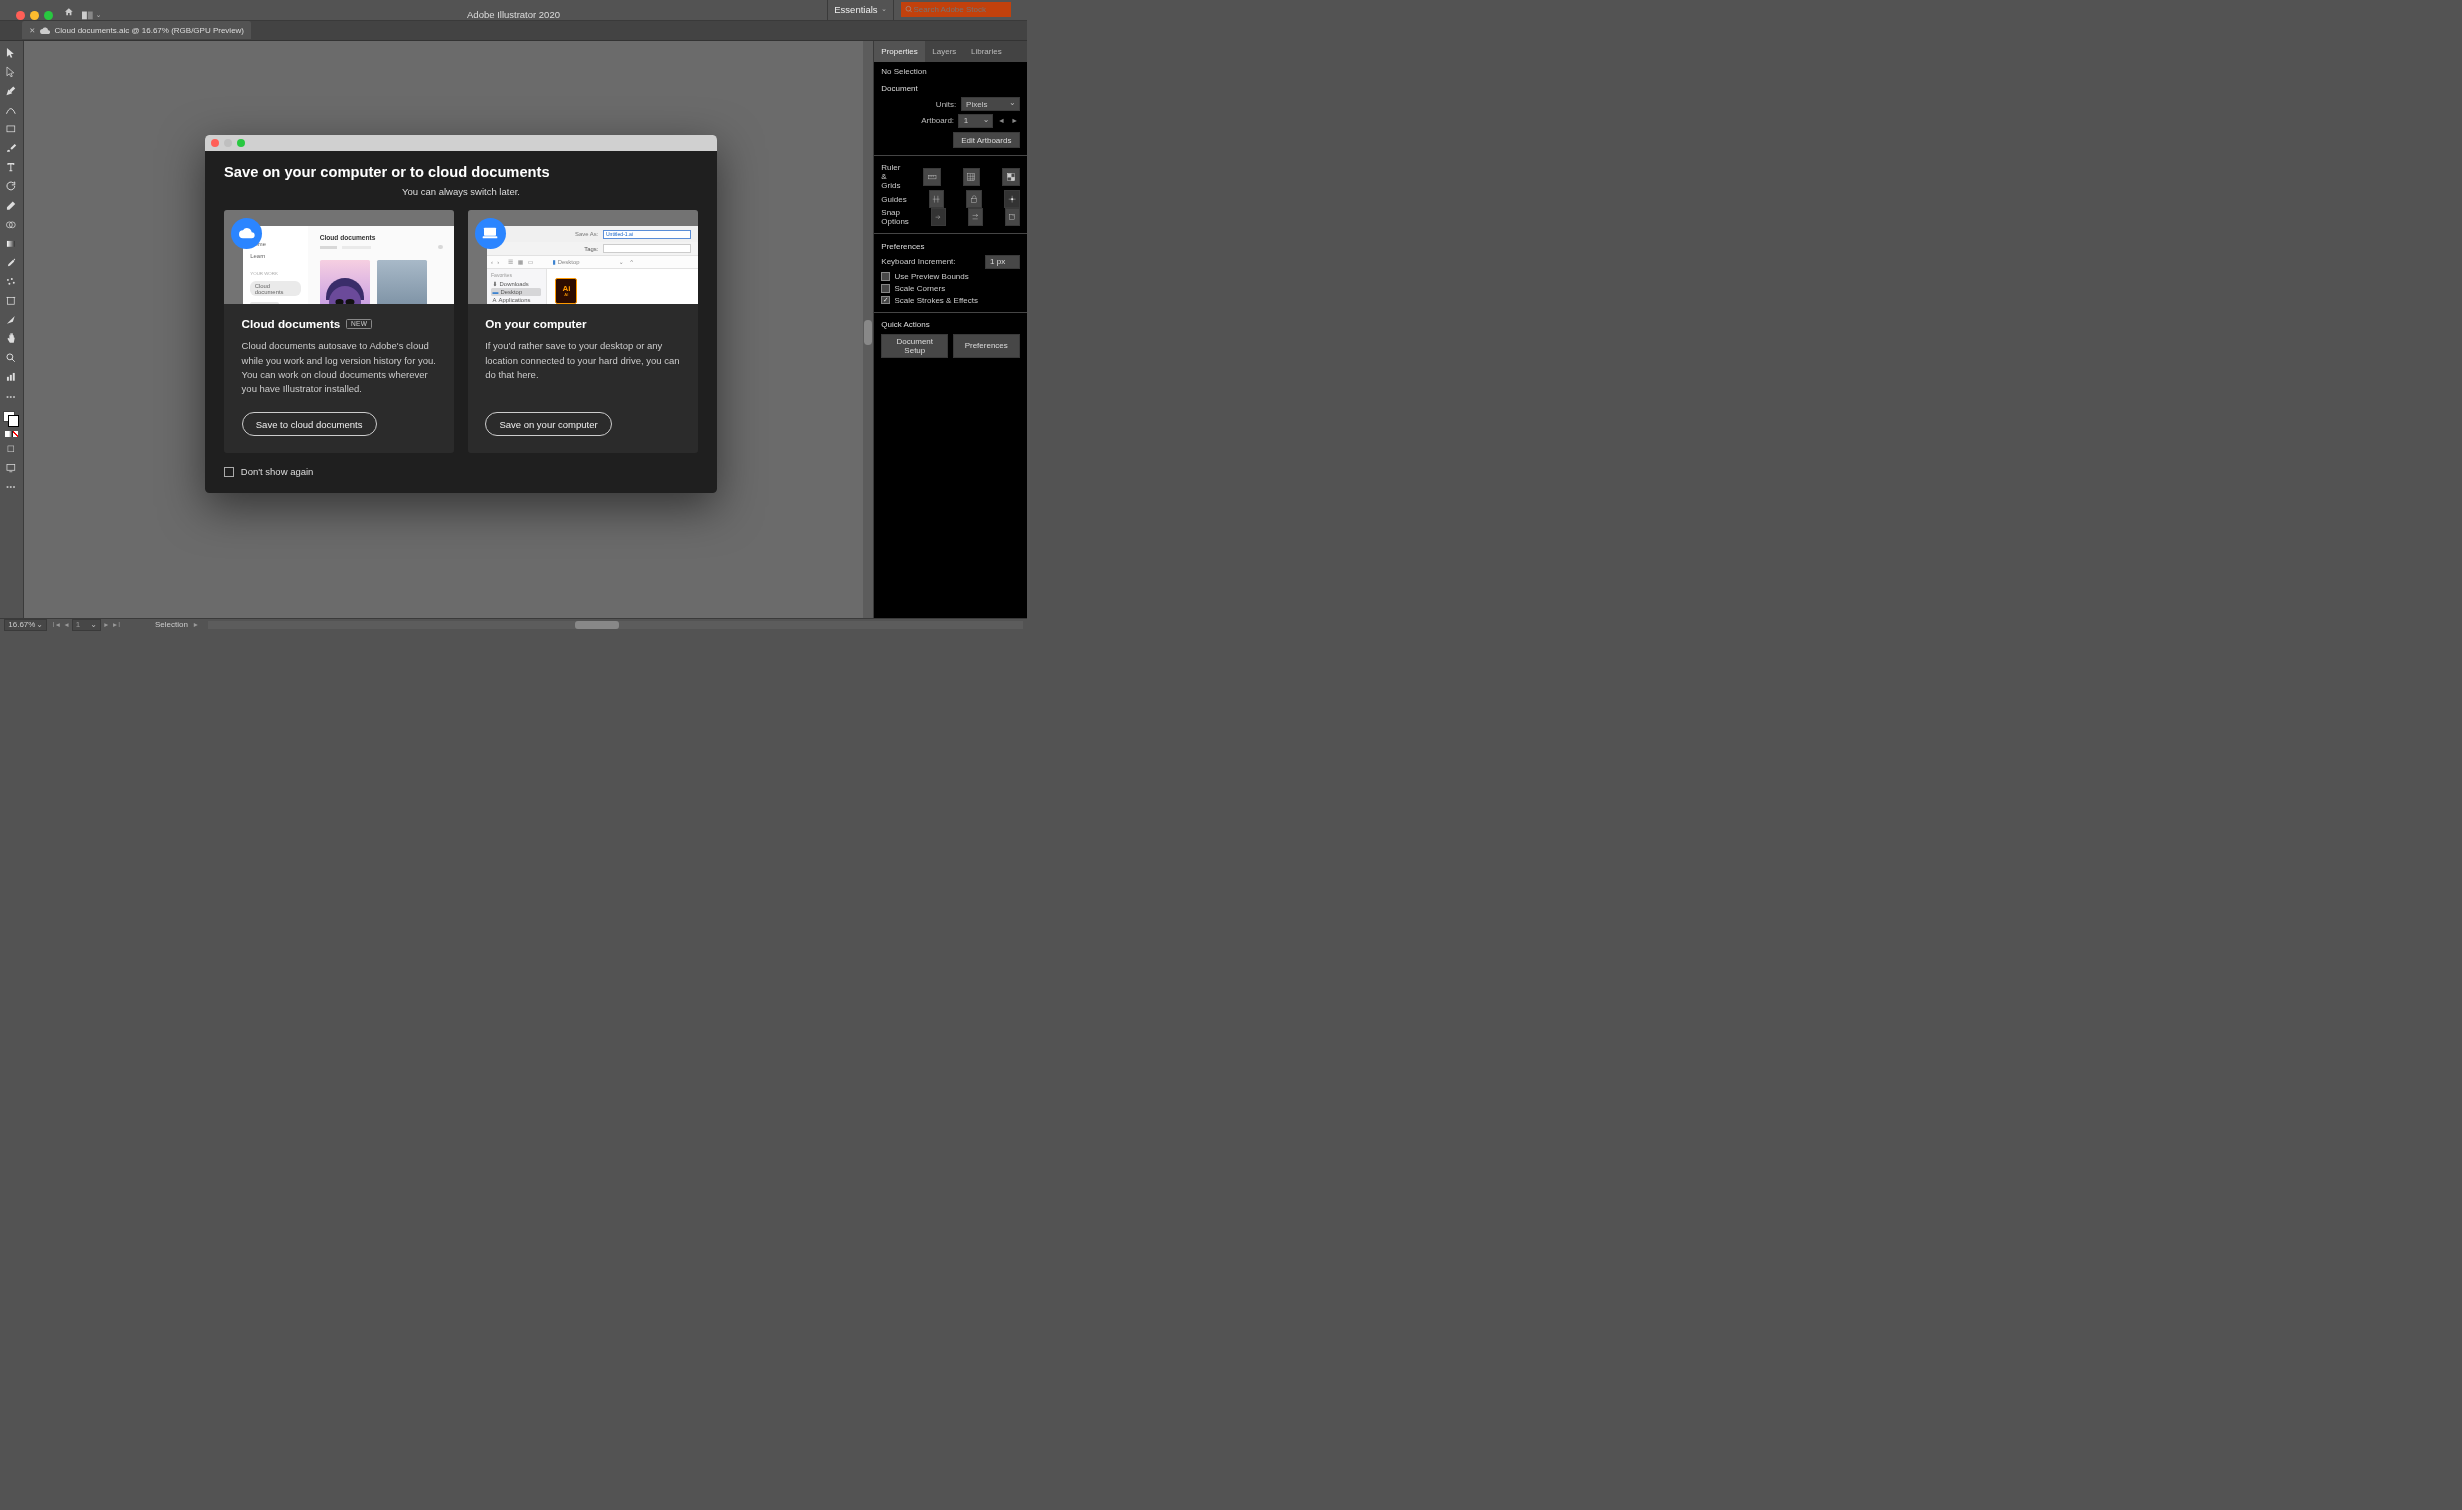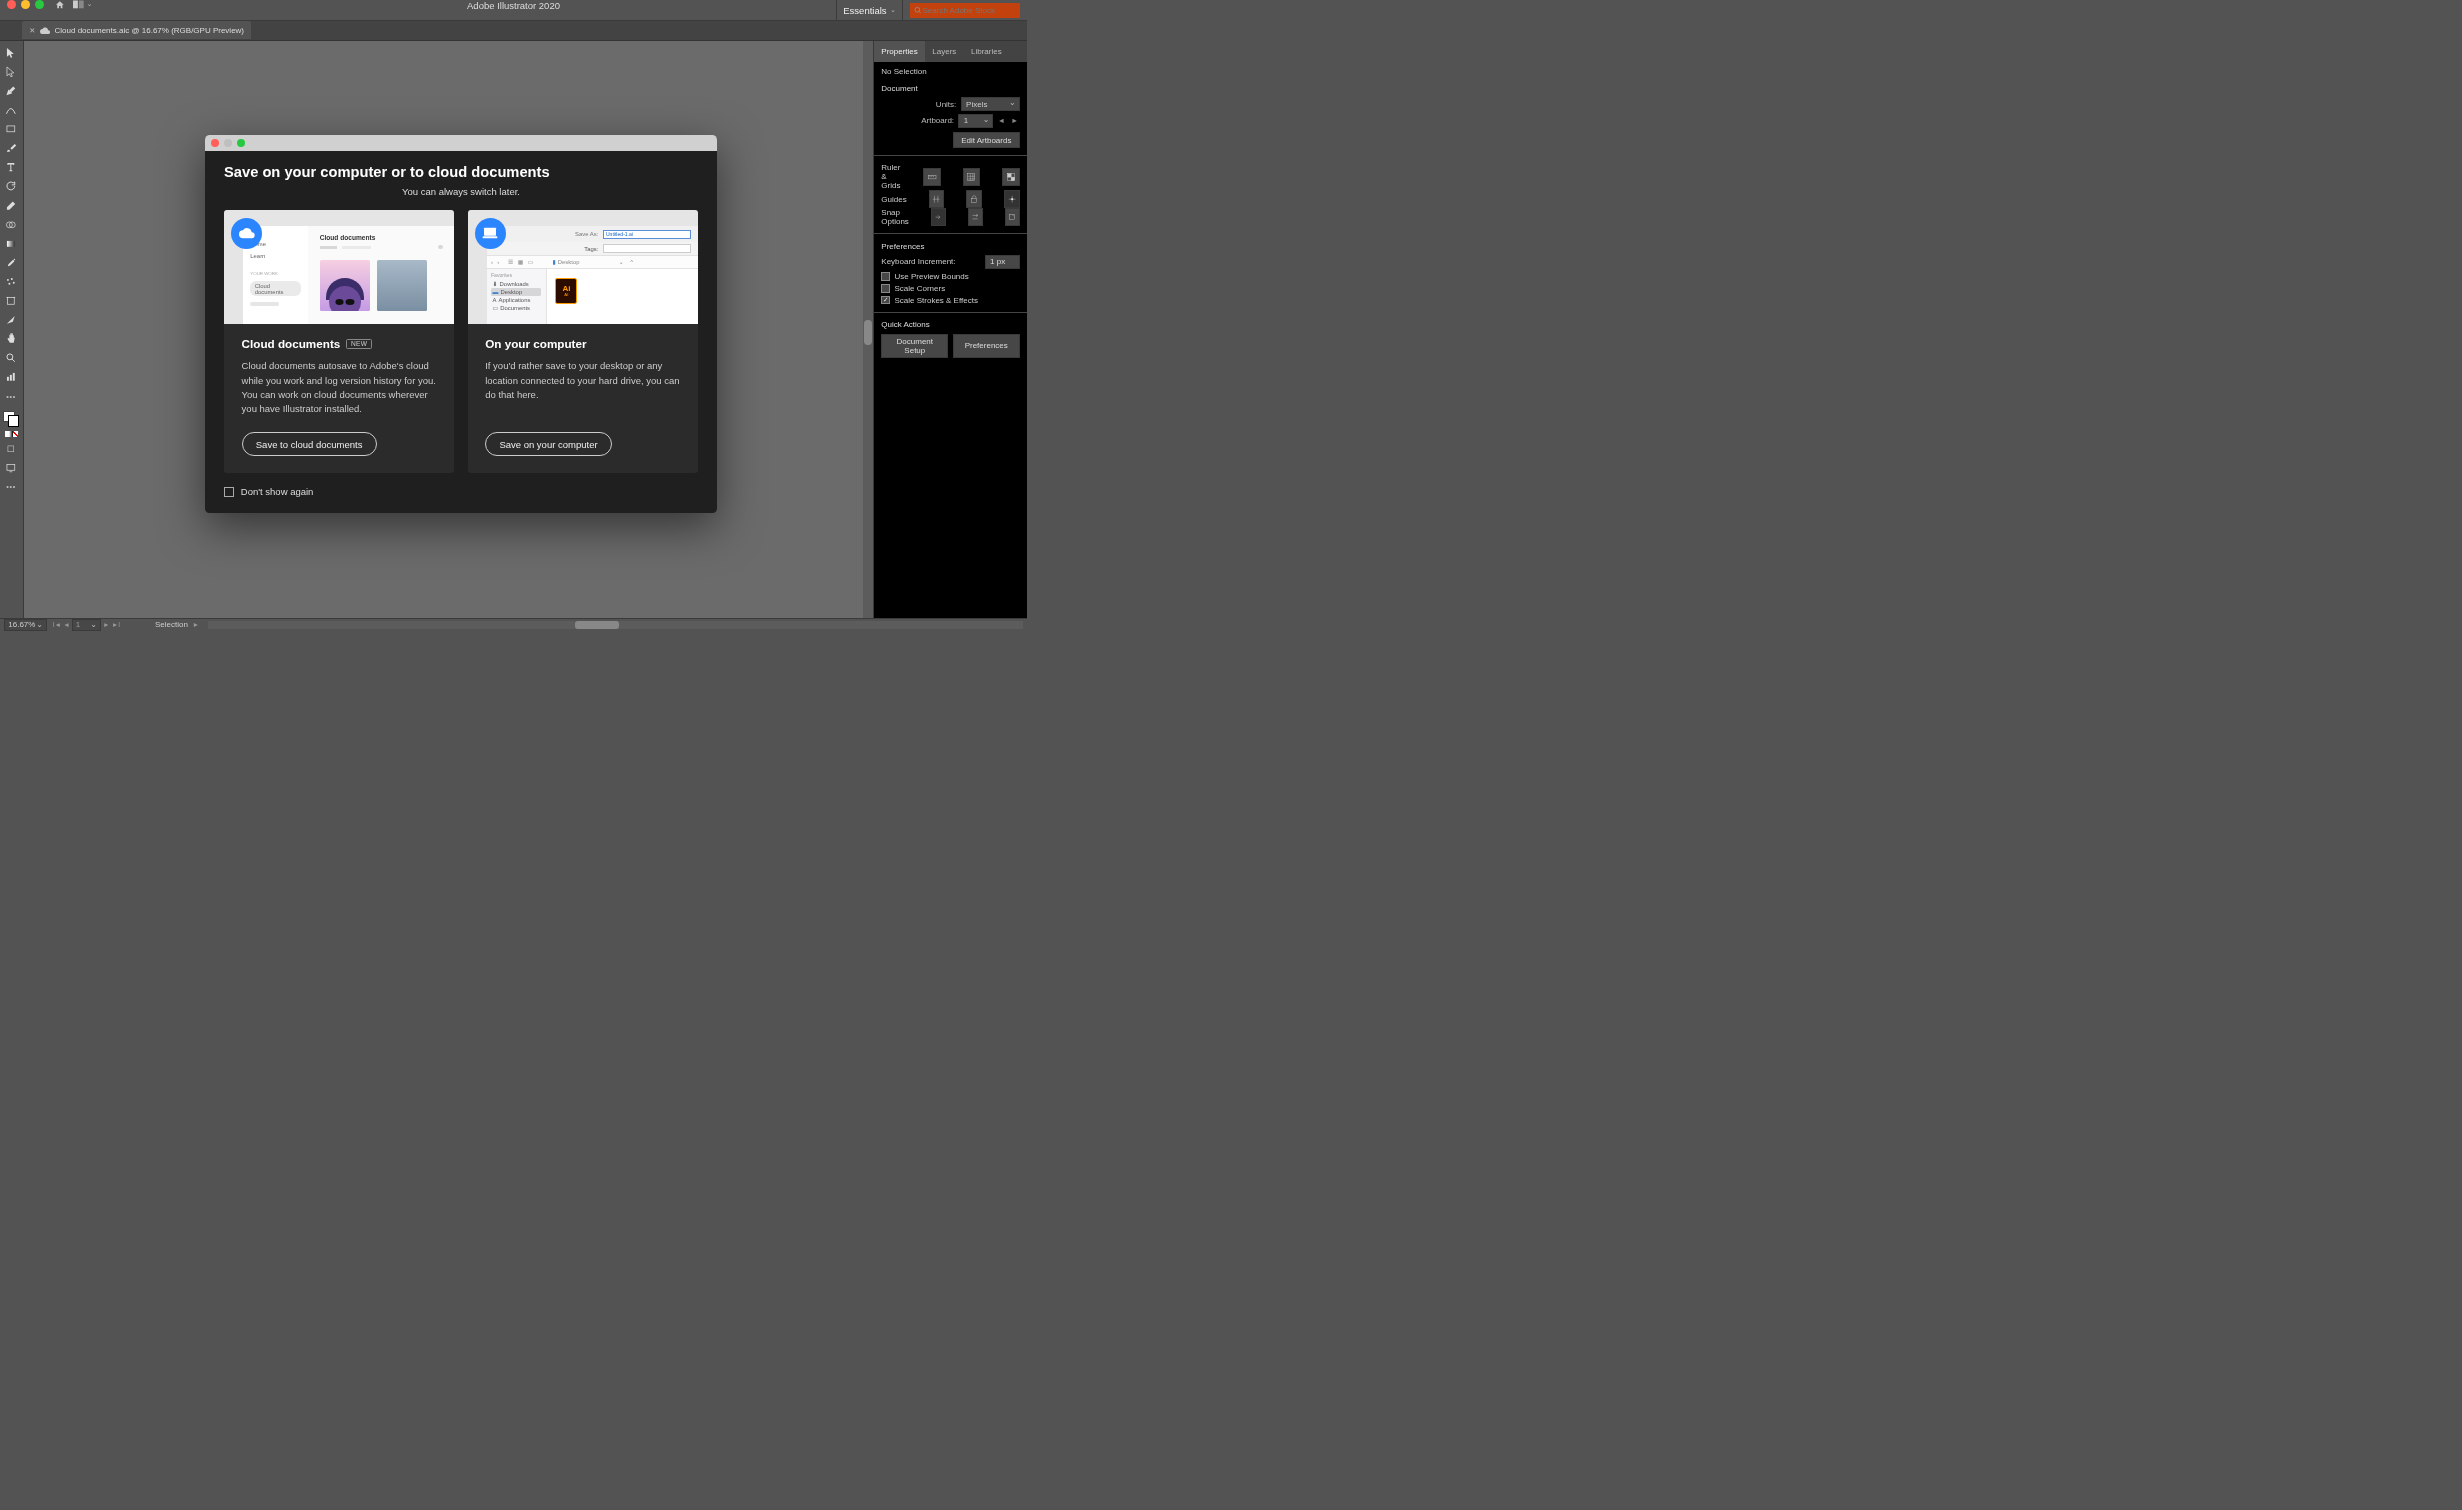--- a/index.html
+++ b/index.html
@@ -1,19 +1,19 @@
 <!DOCTYPE html>
 <html style="font-size:11.7px"><head>
 <meta charset="utf-8">
 <style>
 * { margin: 0; padding: 0; box-sizing: border-box; font-family: -apple-system, BlinkMacSystemFont, "Segoe UI", sans-serif; }
 body { background: #535353; color: #d8d8d8; overflow: hidden; width: 1027px; height: 631px; font-size: 8.8px; position: relative; }
 
 
-.titlebar { height: 20.5px; background: #535353; display: flex; align-items: flex-start; padding: 0 7px; border-bottom: 0.7px solid #3a3a3a; }
+.titlebar { height: 20.5px; background: #535353; display: flex; align-items: flex-end; padding: 0 16px; border-bottom: 0.7px solid #3a3a3a; }
 .traffic { display: flex; gap: 5.1px; margin-right: 10.3px; }
 .dot { width: 8.8px; height: 8.8px; border-radius: 50%; }
 .dot.red { background: #ff5f57; }
 .dot.yellow { background: #febc2e; }
 .dot.green { background: #28c840; }
 .home-icon { color: #ccc; margin-right: 7.3px; font-size: 10.3px; }
 .win-arrange { display: flex; align-items: center; gap: 2.2px; color: #ccc; }
 .win-arrange svg { width: 11.7px; height: 8.8px; }
 .app-title { position: absolute; left: 50%; transform: translateX(-50%); color: #ddd; font-size: 9.5px; }
 .right-controls { margin-left: auto; display: flex; align-items: center; gap: 7.3px; }
@@ -83,21 +83,21 @@
 
 
 .modal { position: absolute; left: 205px; top: 135px; width: 512px; background: #1f1f1f; border-radius: 4.4px; box-shadow: 0 13.2px 44px rgba(0,0,0,0.5); overflow: hidden; }
 .modal-titlebar { height: 16px; background: #d0d0d0; display: flex; align-items: center; padding: 0 5.9px; gap: 5.1px; }
 .modal-titlebar .dot { width: 8px; height: 8px; }
 .modal-content { padding: 13.2px 19px 16px; color: #eee; }
 .modal h1 { font-size: 14.7px; font-weight: 600; text-align: left; color: #fff; }
 .modal .sub { text-align: center; font-size: 9.5px; margin-top: 5.9px; color: #ddd; }
 .cards { display: flex; gap: 13.2px; margin-top: 13.2px; }
 .card { flex: 1; background: #2b2b2b; border-radius: 2.9px; overflow: hidden; display: flex; flex-direction: column; }
-.card-hero { height: 114px; background: #e5e5e5; position: relative; overflow: hidden; }
+.card-hero { height: 94px; background: #737373; position: relative; overflow: hidden; }
 .hero-badge { position: absolute; top: 7.3px; left: 7.3px; width: 31px; height: 31px; border-radius: 50%; background: #2b85ff; display: flex; align-items: center; justify-content: center; z-index: 3; }
 .hero-badge svg { width: 16px; height: 16px; fill: #fff; }
 .card-body { padding: 13.2px 17.6px 17.6px; }
 .card-title-row { display: flex; align-items: center; gap: 5.9px; }
 .card-title { font-size: 11.7px; font-weight: 600; color: #fff; }
 .new-badge { font-size: 6.6px; border: 0.7px solid #888; padding: 0.7px 3.7px; border-radius: 1.5px; color: #ccc; letter-spacing: 0.4px; }
 .card-desc { font-size: 9.5px; color: #ccc; margin-top: 8.8px; line-height: 1.5; min-height: 60px; }
 .card-btn { margin-top: 13.2px; border: 1.1px solid #ccc; border-radius: 13.2px; padding: 5.1px 13.2px; font-size: 9.5px; color: #eee; background: transparent; display: inline-block; text-align: center; }
 .dont-show { display: flex; align-items: center; gap: 7.3px; margin-top: 13.2px; font-size: 9.5px; color: #ddd; }
 .dont-show .sq { width: 9.5px; height: 9.5px; border: 1.1px solid #aaa; }

